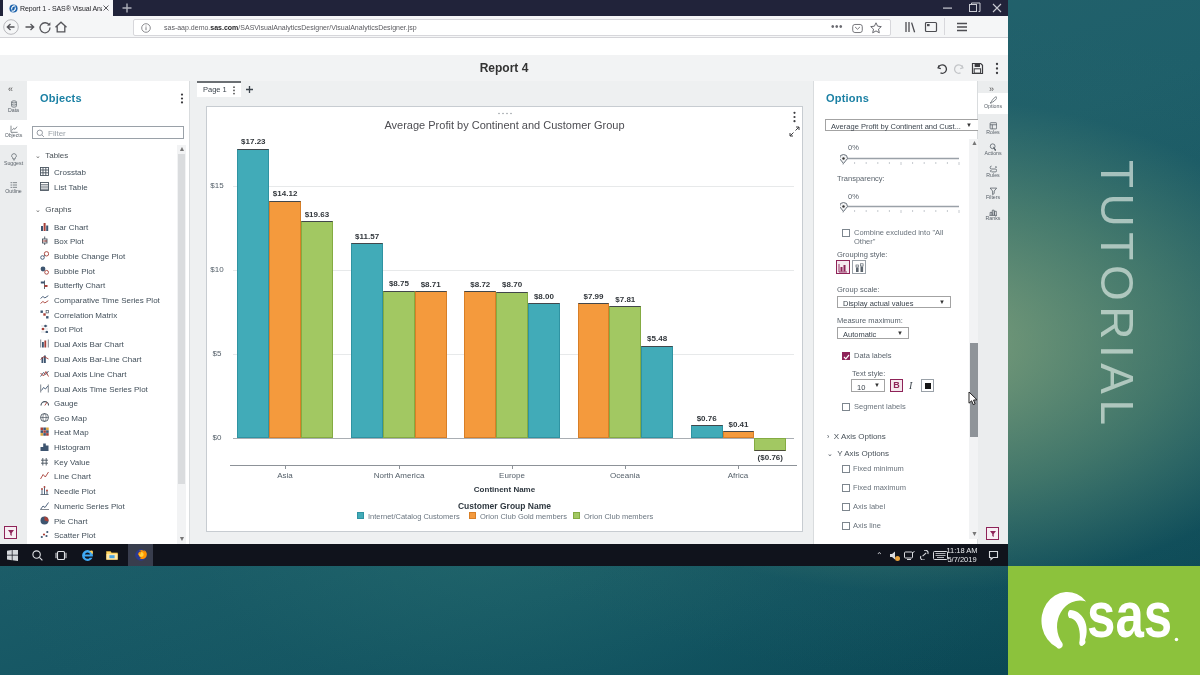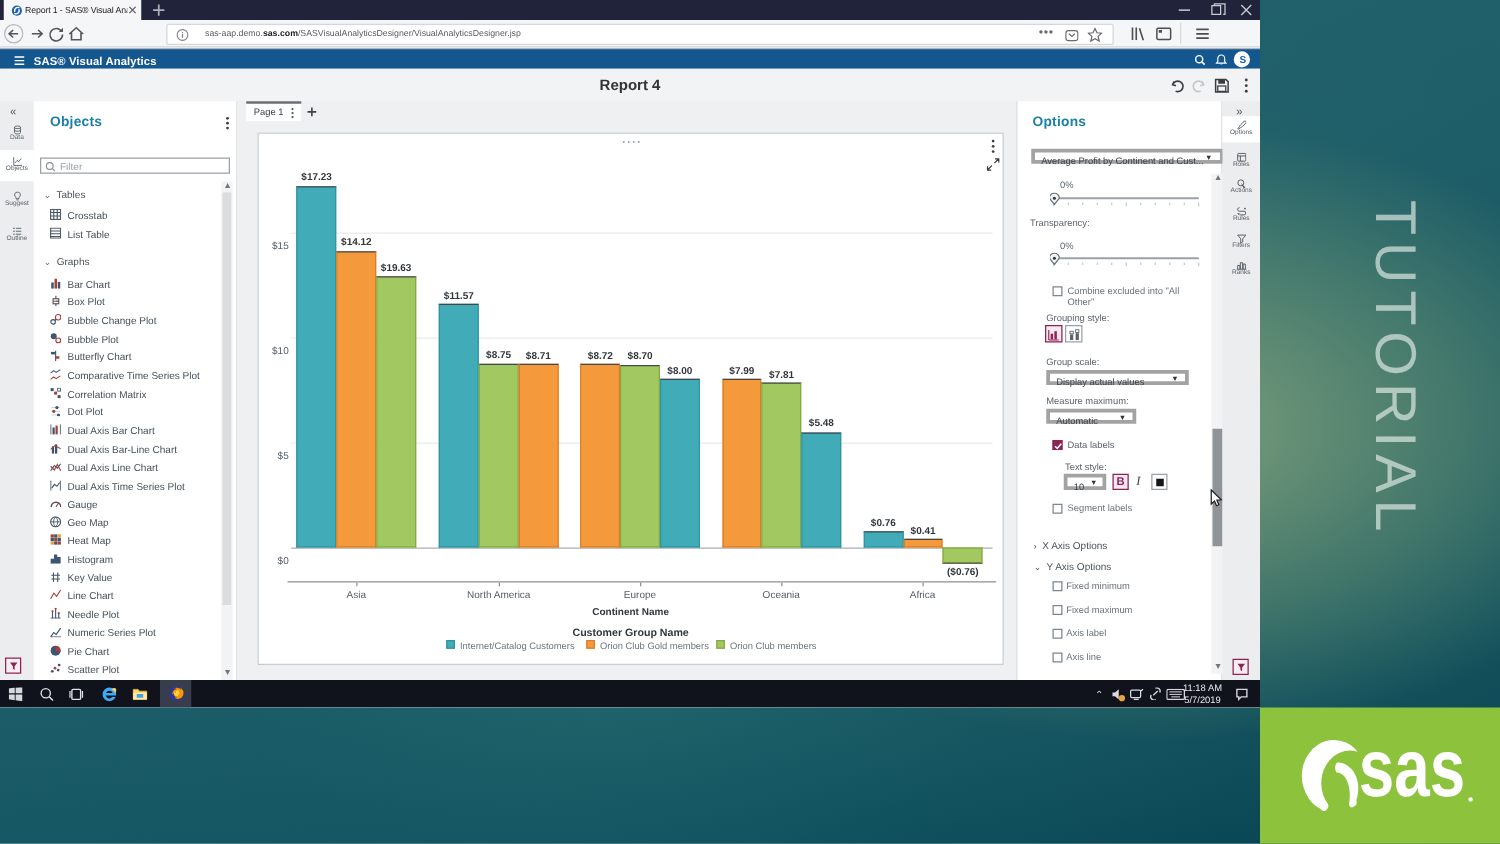--- a/index.html
+++ b/index.html
@@ -56,28 +56,28 @@
 
   .listitem { position:absolute; left:13px; font-size:8px; color:#43505b; white-space:nowrap; }
   .licon { display:inline-block; width:9px; height:9px; margin-right:5px; vertical-align:-1px; }
 
   
   #canvas { position:absolute; left:190px; top:0; width:623px; height:463px; background:#eef0f1; }
   #chartbox { position:absolute; left:16px; top:25px; width:597px; height:426px; background:#fff; border:1px solid #c7ccd1; }
 
   .bar { position:absolute; }
   .blabel { position:absolute; font-size:8px; font-weight:bold; color:#32373c; white-space:nowrap; text-align:center; }
-  .ylab { position:absolute; font-size:8px; color:#55606a; text-align:right; width:28px;margin-top:11px; }
+  .ylab { position:absolute; font-size:8px; color:#55606a; text-align:center; width:28px; }
   .xlab { position:absolute; font-size:8px; color:#55606a; text-align:center; width:90px; }
   .grid { position:absolute; height:1px; background:#e7e9ea; }
 
   
   #optpanel { left:813px; width:165px; border-left:1px solid #d9dcde; border-right:1px solid #d9dcde; }
   .optlabel { position:absolute; font-size:7.5px; color:#5b646d; }
-  .optdrop { position:absolute; background:#fff; border:3px solid #a3a3a3; font-size:7.5px; color:#3c454e; white-space:nowrap; }
+  .optdrop { position:absolute; background:#fff; border:1px solid #a3a3a3; font-size:7.5px; color:#3c454e; white-space:nowrap; }
   .cb { position:absolute; width:8px; height:8px; border:1px solid #7d868e; background:#fff; }
   .cblbl { position:absolute; font-size:7.5px; color:#6a737c; }
 
   #rstrip { left:978px; width:30px; }
   #lstrip { left:0; width:27px; }
 
   
   #taskbar { position:absolute; left:0; top:544px; width:1008px; height:22px; background:#10131c; }
 
   
@@ -150,36 +150,20 @@
 
       <svg class="abs" style="left:924px;top:4px" width="14" height="14" viewBox="0 0 14 14">
         <rect x="1.5" y="2.5" width="11" height="9" rx="1" fill="none" stroke="#4d4d52" stroke-width="1.2"></rect>
         <rect x="3" y="4" width="2.6" height="2.2" fill="#4d4d52"></rect>
       </svg>
       <div class="abs" style="left:944px;top:2px;width:1px;height:17px;background:#d8d8dc"></div>
 
       <svg class="abs" style="left:955px;top:4px" width="14" height="14" viewBox="0 0 14 14">
         <path d="M2,3.5 h10 M2,7 h10 M2,10.5 h10" stroke="#4d4d52" stroke-width="1.4"></path>
       </svg>
-    </div>
-    <div id="bluebar">
-      <svg class="abs" style="left:11px;top:4px" width="9" height="9" viewBox="0 0 14 14">
-        <path d="M1,2.5 h12 M1,7 h12 M1,11.5 h12" stroke="#fff" stroke-width="1.8"></path>
-      </svg>
-      <span class="abs" style="left:27px;top:3.5px;font-size:9px;font-weight:bold;letter-spacing:0.1px">SAS® Visual Analytics</span>
-      <svg class="abs" style="left:955px;top:3px" width="10" height="10" viewBox="0 0 12 12">
-        <circle cx="5.2" cy="5.2" r="3.4" fill="none" stroke="#fff" stroke-width="1.4"></circle>
-        <path d="M7.8,7.8 l2.6,2.6" stroke="#fff" stroke-width="1.6"></path>
-      </svg>
-      <svg class="abs" style="left:972px;top:3px" width="10" height="10" viewBox="0 0 12 12">
-        <path d="M6,1.2 c-2.2,0 -3.3,1.6 -3.3,3.6 v2.6 l-1.2,1.6 h9 l-1.2,-1.6 v-2.6 c0,-2 -1.1,-3.6 -3.3,-3.6 z" fill="none" stroke="#fff" stroke-width="1.1"></path>
-        <path d="M4.8,9.6 a1.3,1.3 0 0 0 2.4,0" fill="#fff"></path>
-      </svg>
-      <div class="abs" style="left:987px;top:1px;width:13px;height:13px;border-radius:50%;background:#fff"></div>
-      <span class="abs" style="left:991.5px;top:3px;font-size:8px;font-weight:bold;color:#1c62ab">S</span>
     </div>
     <div id="appheader">
       <div class="title">Report 4</div>
 
       <svg class="abs" style="left:936px;top:8px" width="12" height="12" viewBox="0 0 12 12">
         <path d="M3.2,2.2 L2,4.8 l2.8,0.8" fill="none" stroke="#3c3c40" stroke-width="1.1"></path>
         <path d="M2.3,4.6 A4.2,4.2 0 1 1 4.5,9.9" fill="none" stroke="#3c3c40" stroke-width="1.3"></path>
       </svg>
 
       <svg class="abs" style="left:953px;top:8px" width="12" height="12" viewBox="0 0 12 12">
@@ -393,20 +377,21 @@
           <path d="M4.5,1 v7 M1,4.5 h7" stroke="#3c444c" stroke-width="1.3"></path>
         </svg>
         <div id="chartbox">
 
           <svg class="abs" style="left:290px;top:5px" width="16" height="3" viewBox="0 0 16 3">
             <circle cx="2" cy="1.5" r="0.8" fill="#9aa0a6"></circle>
             <circle cx="6" cy="1.5" r="0.8" fill="#9aa0a6"></circle>
             <circle cx="10" cy="1.5" r="0.8" fill="#9aa0a6"></circle>
             <circle cx="14" cy="1.5" r="0.8" fill="#9aa0a6"></circle>
           </svg>
+          <div class="abs" style="left:0;right:0;top:12px;text-align:center;font-size:11px;color:#4d4d52">Average Profit by Continent and Customer Group</div>
           <svg class="abs" style="left:585px;top:4px" width="5" height="12" viewBox="0 0 5 12">
             <circle cx="2.5" cy="1.8" r="1.1" fill="#3c3c40"></circle>
             <circle cx="2.5" cy="6" r="1.1" fill="#3c3c40"></circle>
             <circle cx="2.5" cy="10.2" r="1.1" fill="#3c3c40"></circle>
           </svg>
           <svg class="abs" style="left:582px;top:19px" width="11" height="11" viewBox="0 0 11 11">
             <path d="M6.5,4.5 L10,1 M7,1 h3 v3 M4.5,6.5 L1,10 M1,7 v3 h3" fill="none" stroke="#3c3c40" stroke-width="1"></path>
           </svg>
 
           <div class="grid" style="left:26px;top:79px;width:561px"></div>
@@ -491,21 +476,21 @@
             <line x1="61" y1="8" x2="61" y2="11"></line>
             <line x1="72.6" y1="8" x2="72.6" y2="10"></line>
             <line x1="84.2" y1="8" x2="84.2" y2="10"></line>
             <line x1="95.8" y1="8" x2="95.8" y2="10"></line>
             <line x1="107.4" y1="8" x2="107.4" y2="10"></line>
             <line x1="119" y1="8" x2="119" y2="11"></line>
           </g>
           <path d="M3,0.5 a4,4 0 0 1 4,4 l-4,5 l-4,-5 a4,4 0 0 1 4,-4 z" fill="#f2f3f4" stroke="#6a737c" stroke-width="1" transform="translate(0.5,0)"></path>
           <circle cx="3.5" cy="4.5" r="1.2" fill="#333"></circle>
         </svg>
-        <div class="optlabel" style="left:10px;top:93px">Transparency:</div>
+        <div class="optlabel" style="left:23px;top:93px">Transparency:</div>
         <div class="optlabel" style="left:34px;top:111px">0%</div>
         <svg class="abs" style="left:26px;top:121px" width="122" height="12" viewBox="0 0 122 12">
           <line x1="3" y1="4.5" x2="119" y2="4.5" stroke="#9aa1a8" stroke-width="1.6"></line>
           <g stroke="#b7bdc3" stroke-width="0.8">
             <line x1="3" y1="8" x2="3" y2="11"></line>
             <line x1="14.6" y1="8" x2="14.6" y2="10"></line>
             <line x1="26.2" y1="8" x2="26.2" y2="10"></line>
             <line x1="37.8" y1="8" x2="37.8" y2="10"></line>
             <line x1="49.4" y1="8" x2="49.4" y2="10"></line>
             <line x1="61" y1="8" x2="61" y2="11"></line>

